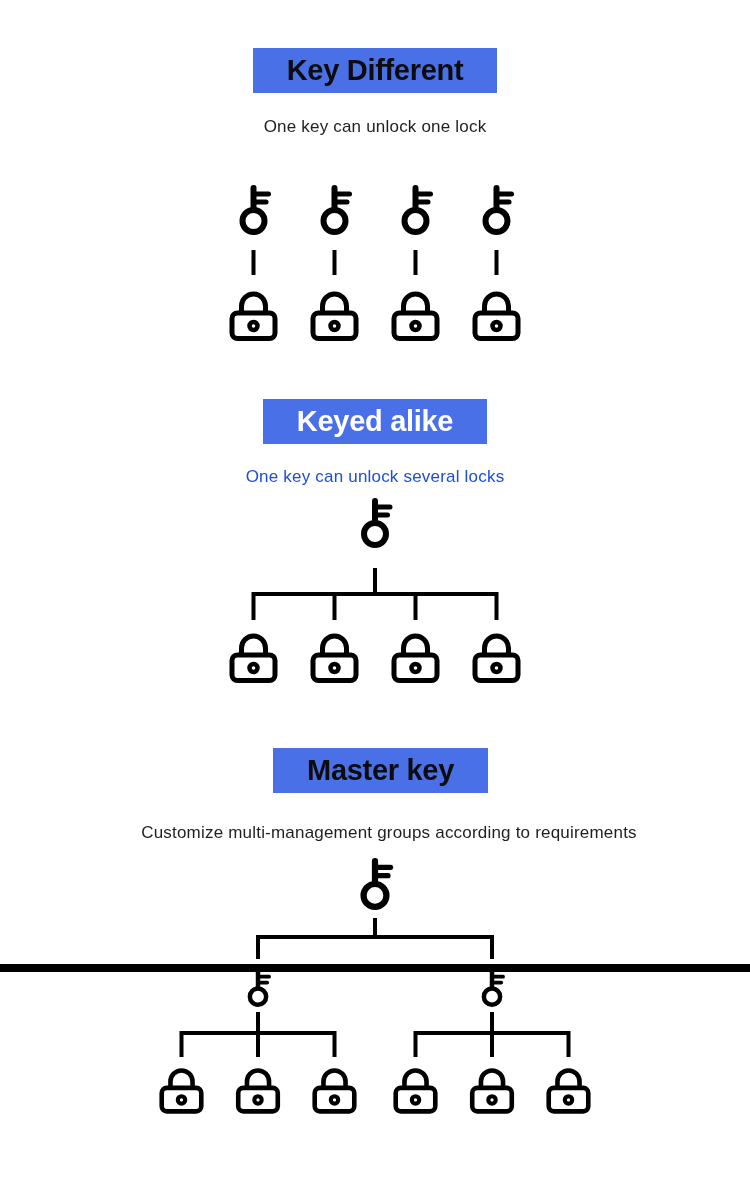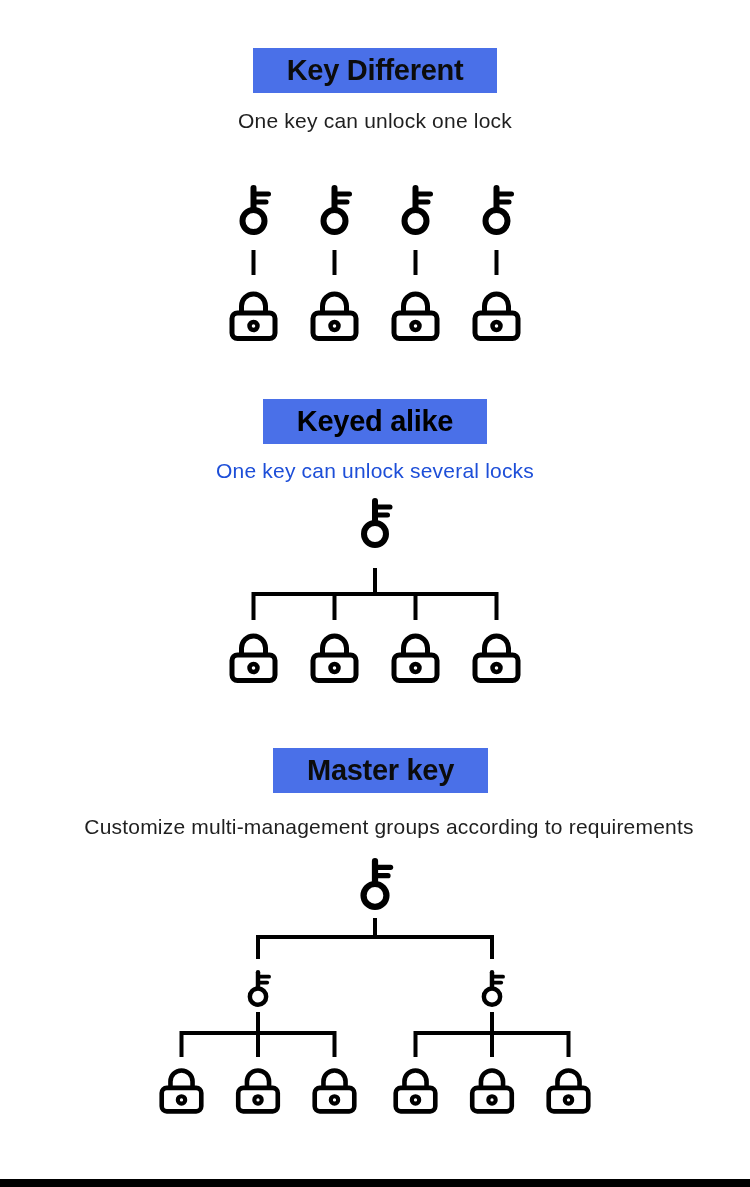--- a/index.html
+++ b/index.html
@@ -2,37 +2,37 @@
 <html><head>
 <meta charset="utf-8">
 <style>
   html, body { margin: 0; padding: 0; }
   body {
     width: 750px; height: 1187px;
     background: #ffffff;
     font-family: "Liberation Sans", "DejaVu Sans", sans-serif;
     overflow: hidden;
   }
-  .page { position: relative; width: 750px; height: 1187px; background: #ffffff; }
+  .page { position: relative; width: 750px; height: 972px; background: #ffffff; }
   .banner-row { position: absolute; left: 0; right: 0; text-align: center; }
   .banner {
     display: inline-block;
     height: 45px; line-height: 45px;
     padding: 0 34px;
     background: #4a70e8;
     color: #0c0c0c;
     font-size: 29px; font-weight: bold;
     letter-spacing: -0.3px;
     white-space: nowrap;
   }
   .subtitle {
-    position: absolute; left: 0; right: 0; margin: 4px;
+    position: absolute; left: 0; right: 0; margin: 12px;
     text-align: center;
     color: #1f1f1f;
-    font-size: 21px; font-weight: 400;
+    font-size: 17px; font-weight: 400;
     letter-spacing: 0.2px;
     white-space: nowrap;
   }
   .diagram { position: absolute; left: 0; display: block; }
   .footer-bar { position: absolute; left: 0; bottom: 0; width: 750px; height: 8px; background: #000000; }
 </style>
 </head>
 <body>
 
 <div class="page" style="background: rgb(255, 255, 255);">
@@ -91,21 +91,21 @@
         <g transform="translate(496.5,107) scale(1)" fill="none" stroke="#000000">
           <path d="M-12,28 V19 A12,12 0 0 1 12,19 V28" stroke-width="5"></path>
           <rect x="-21.5" y="26" width="43" height="25.5" rx="5.5" stroke-width="5"></rect>
           <circle cx="0" cy="39" r="4" stroke-width="4.5"></circle>
         </g>
       </svg>
   </section>
 
   <section>
     <div class="banner-row" style="top:399px">
-      <div class="banner" style="background: rgb(74, 112, 232); color: #000000;">
+      <div class="banner" style="background: rgb(74, 112, 232); color: #ffffff;">
         <span>Keyed alike</span>
       </div>
     </div>
     <p class="subtitle" style="top: 455px; color: #1d4ed8;">One key can unlock several locks</p>
     <svg class="diagram" id="diagram-1" style="top:490px" width="750" height="205" viewBox="0 0 750 205">
         <g transform="translate(375,8) scale(1)" fill="none" stroke="#000000" stroke-linecap="round">
           <path d="M0,3 V24" stroke-width="6"></path>
           <path d="M2,9 H15" stroke-width="5"></path>
           <path d="M2,17 H12.5" stroke-width="5"></path>
           <circle cx="0" cy="36" r="11" stroke-width="6"></circle>

